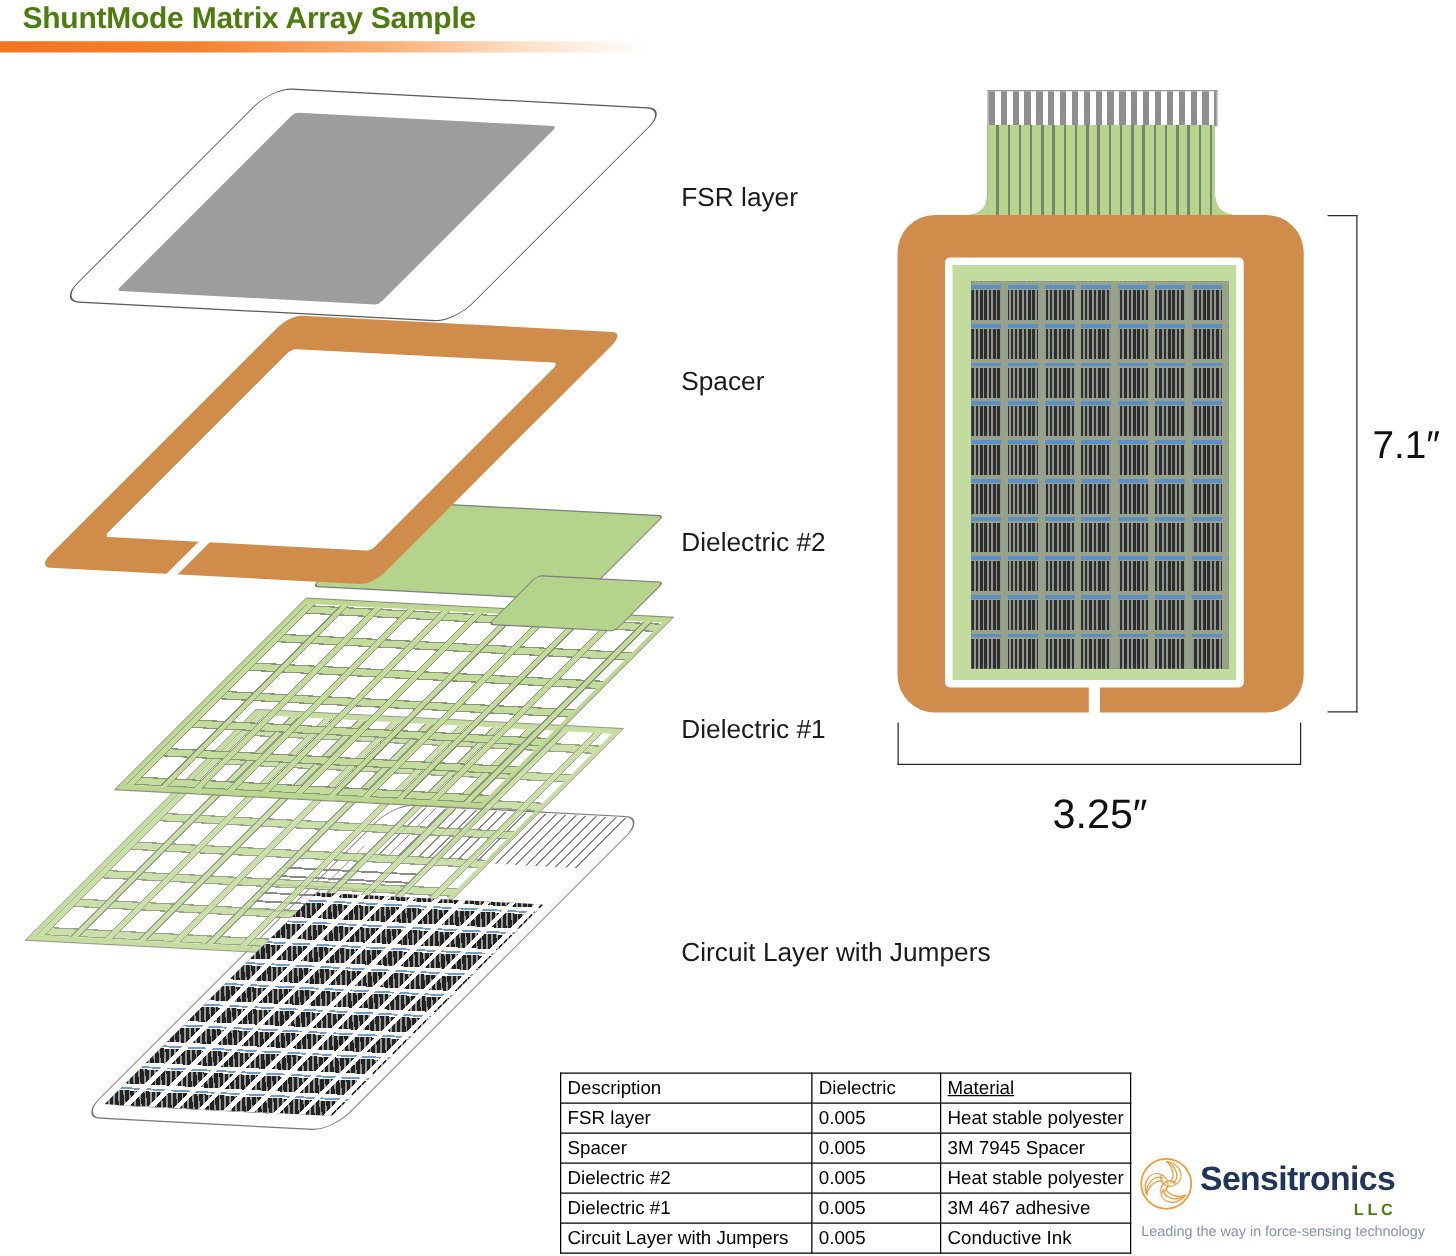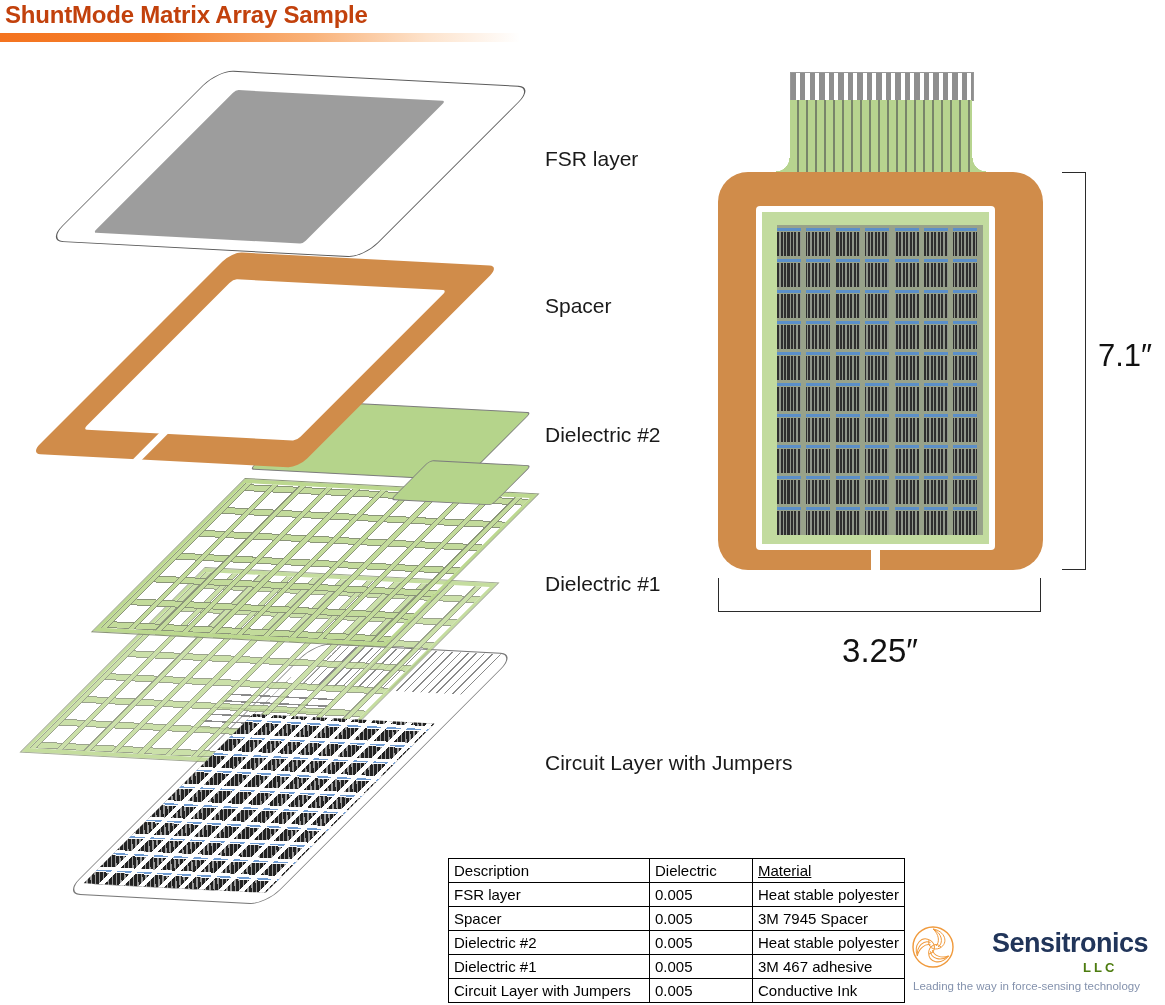--- a/index.html
+++ b/index.html
@@ -1,20 +1,20 @@
 <!DOCTYPE html>
 <html><head>
 <meta charset="utf-8">
 <style>
   html,body{margin:0;padding:0;background:#fff;}
   #canvas{position:relative;width:1165px;height:1005px;background:#fff;overflow:hidden;
           font-family:"Liberation Sans","DejaVu Sans",sans-serif;color:#1a1a1a;}
   .abs{position:absolute;}
   
-  #page-title{position:absolute;left:5px;top:1px;font-size:24px;font-weight:700;color:#c2410c;letter-spacing:-0.2px;}
+  #page-title{position:absolute;left:18px;top:1px;font-size:24px;font-weight:700;color:#4d7c0f;letter-spacing:-0.2px;}
   #accent-bar{position:absolute;left:0;top:33px;width:520px;height:9px;
     background:linear-gradient(90deg,#f4731f 0%,#f5812e 30%,#f9b279 60%,#fde3cc 82%,#ffffff 100%);}
   
   .iso{position:absolute;transform-origin:0 0;transform:rotate(3deg) skewX(-42deg);}
   
   .fsr-outline{border:1px solid #5c5c5c;border-radius:16px;background:transparent;}
   .fsr-fill{position:absolute;left:35px;top:18px;width:210px;height:150px;background:rgba(132,132,132,.8);border-radius:3px;}
   
   .spacer{background:#d08c4a;border-radius:10px;}
   .spacer-hole{position:absolute;left:27px;top:27px;right:27px;bottom:27px;background:#fff;border-radius:4px;}
@@ -58,21 +58,21 @@
   .dim-line-v{border-left:1.5px solid #2b2b2b;}
   .dim-line-h{border-top:1.5px solid #2b2b2b;}
   .dim-label{position:absolute;font-size:31px;color:#111;}
   
   #spec-table{position:absolute;left:448px;top:858px;border-collapse:collapse;font-size:15px;color:#000;}
   #spec-table td,#spec-table th{border:1px solid #000;padding:1px 5px;font-weight:400;text-align:left;height:21px;white-space:nowrap;margin-left:14px;}
   #spec-table{border:1.5px solid #000;}
   .col-desc{width:190px;} .col-thick{width:92px;} .col-mat{width:136px;text-decoration:underline;}
   
   #logo{position:absolute;left:905px;top:920px;width:255px;height:80px;}
-  #logo-name{position:absolute;left:55px;top:8px;font-size:27px;font-weight:600;color:#21355a;letter-spacing:-0.5px;margin-left:32px;}
+  #logo-name{position:absolute;left:55px;top:8px;font-size:27px;font-weight:600;color:#21355a;letter-spacing:-0.5px;}
   #logo-llc{position:absolute;left:178px;top:40px;font-size:13px;font-weight:700;color:#4d7c0f;letter-spacing:3px;}
   #logo-tagline{position:absolute;left:8px;top:60px;font-size:11.5px;font-weight:400;color:#8492ad;}
 </style>
 </head>
 <body>
 
 <div id="canvas">
 
   <div id="page-title">ShuntMode Matrix Array Sample</div>
   <div id="accent-bar"></div>

